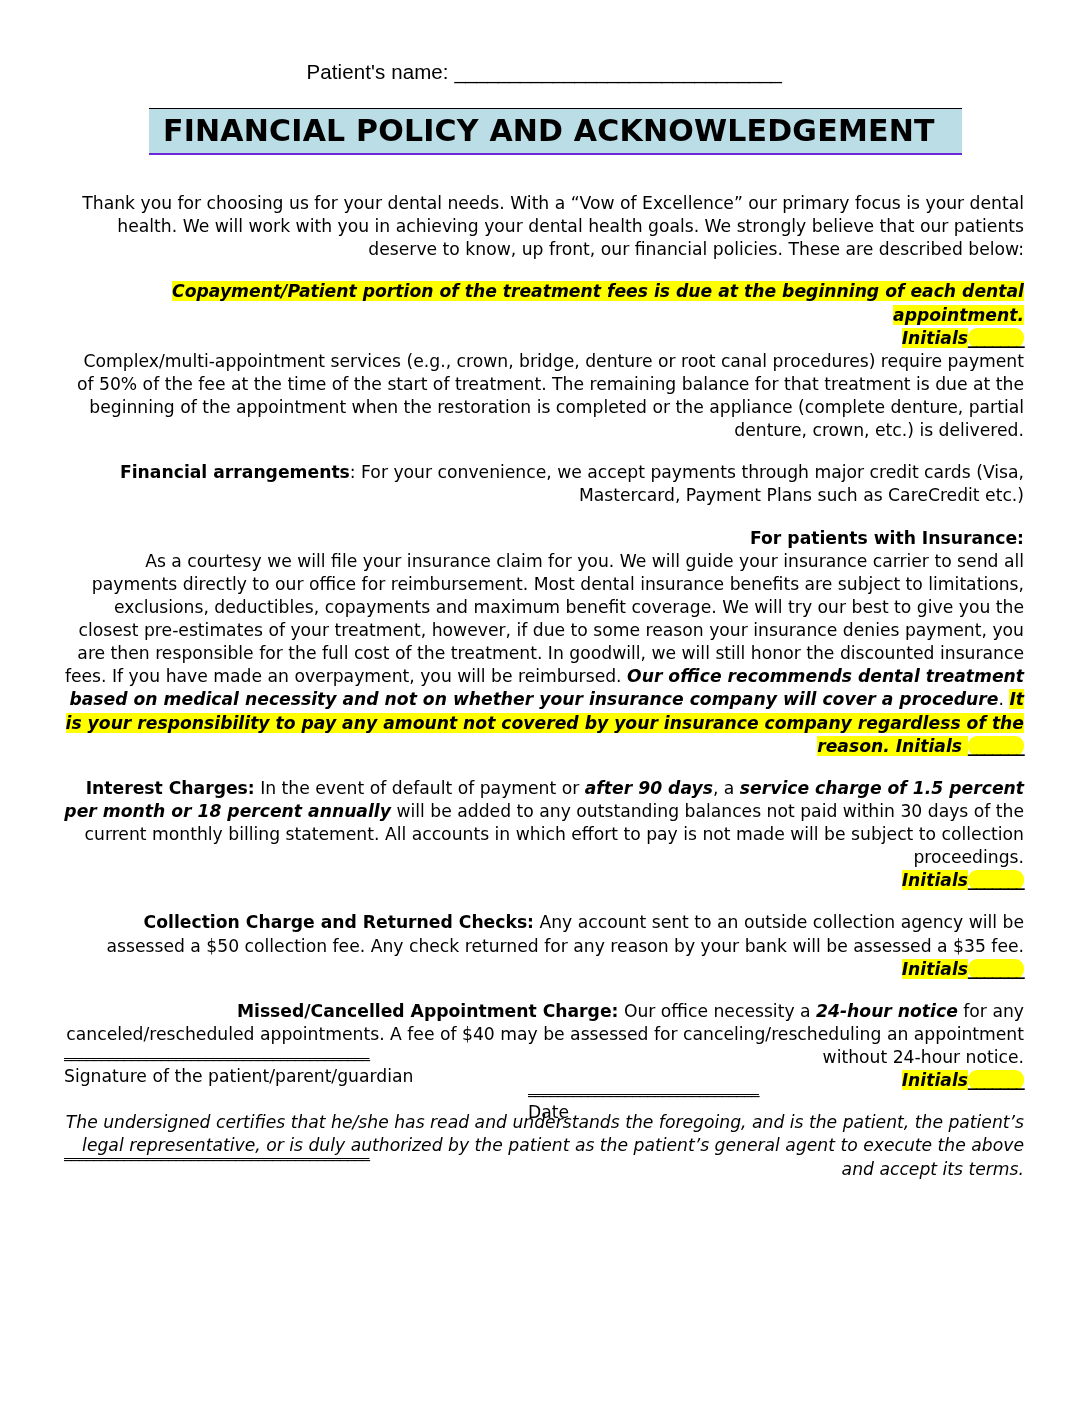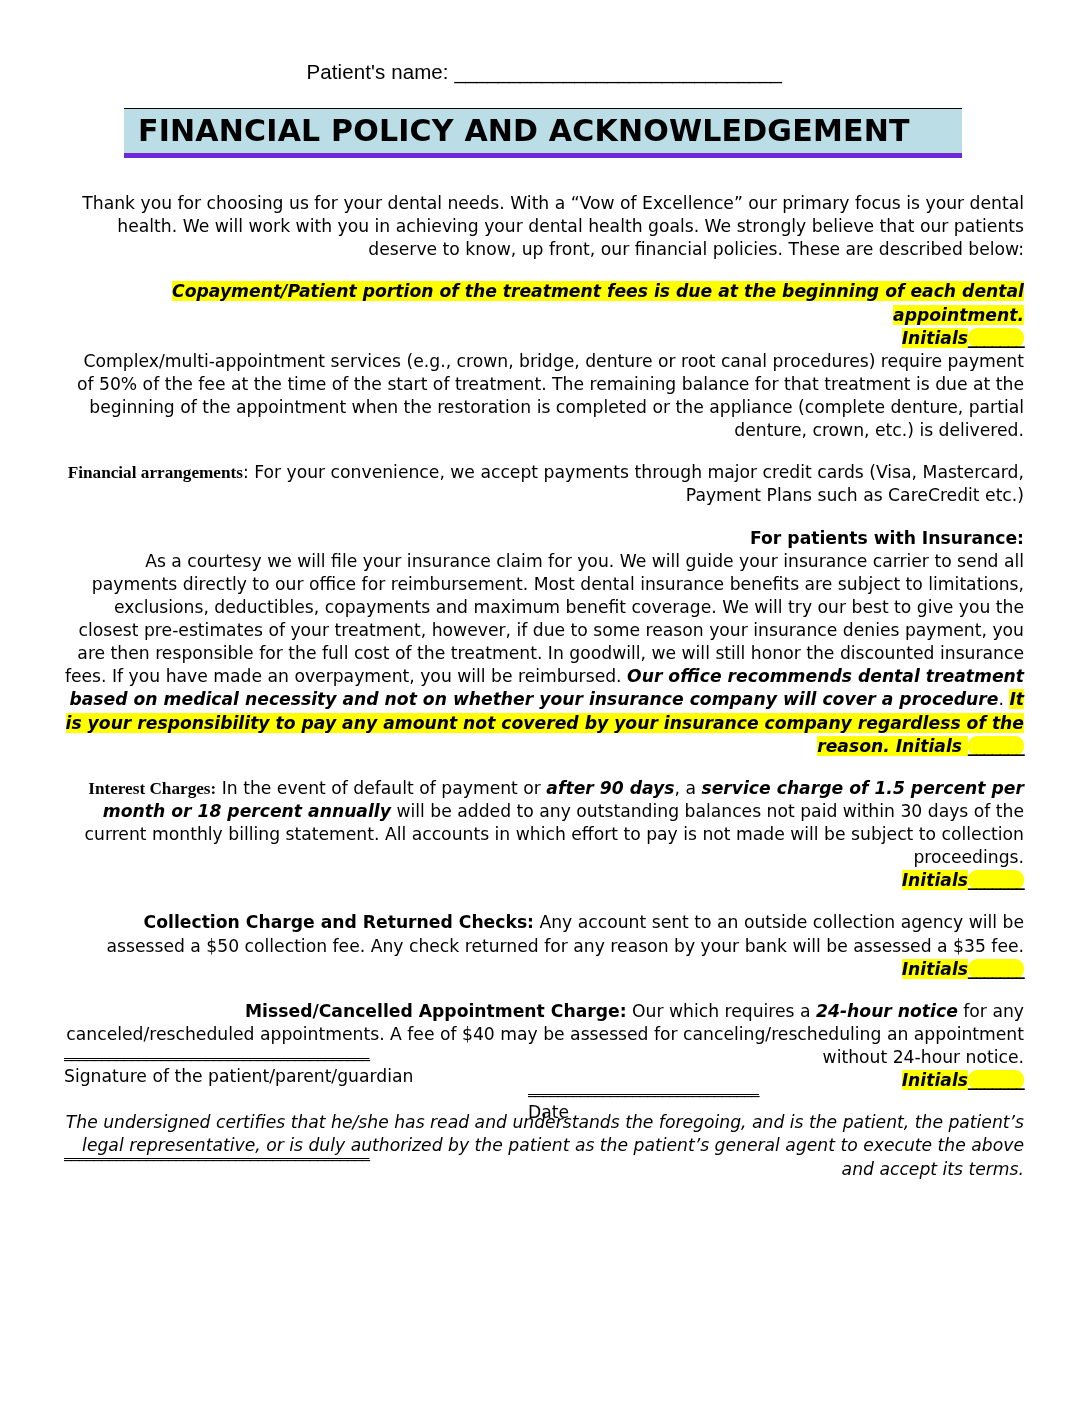--- a/index.html
+++ b/index.html
@@ -42,23 +42,24 @@
   
   .title-wrap {
     position: absolute;
     top: 108px;
     left: 124px;
     width: 838px;
   }
   .title-bar {
     background: #bbdde6;
     border-top: 1.5px solid #000;
-    border-bottom: 5px solid #6d28d9;
+    border-bottom: 2px solid #6d28d9;
     padding: 4px 0 5px 14px;
     box-sizing: border-box;
+    margin-left: 25px;
   }
   .title-text {
     font-family: "DejaVu Sans", sans-serif;
     font-weight: bold;
     font-size: 30px;
     letter-spacing: 0.2px;
     line-height: 1.18;
     white-space: nowrap;
   }
 
@@ -72,21 +73,21 @@
     line-height: 1.345;
     text-align: right;
   }
 
   p.para {
     margin: 0 0 0 0;
   }
   .gap-md { height: 19px; }
 
   .hl   { background: #ffff00; }
-  .b    { font-weight: bold; font-family: Liberation Serif, serif; }
+  .b    { font-weight: bold; }
   .bi   { font-weight: bold; font-style: italic; }
   .bu   { font-weight: bold; }
   .blank { letter-spacing: -0.6px; border-radius: 9px; }
 
   .italic-para { font-style: italic; }
 
   
   .sig-area {
     position: absolute;
     top: 1044px;
@@ -175,21 +176,21 @@
     <div class="gap-md"></div>
 
     <p class="para"><span class="b">Interest Charges:</span><span> In the event of default of payment or </span><span class="bi">after 90 days</span><span>, a </span><span class="bi">service charge of 1.5 percent per month or 18 percent annually</span><span> will be added to any outstanding balances not paid within 30 days of the current monthly billing statement. All accounts in which effort to pay is not made will be subject to collection proceedings.</span><br><span class="hl bi">Initials</span><span class="hl bi blank">_______</span></p>
 
     <div class="gap-md"></div>
 
     <p class="para"><span class="bu">Collection Charge and Returned Checks:</span><span> Any account sent to an outside collection agency will be assessed a $50 collection fee. Any check returned for any reason by your bank will be assessed a $35 fee. </span><span class="hl bi">Initials</span><span class="hl bi blank">_______</span></p>
 
     <div class="gap-md"></div>
 
-    <p class="para"><span class="bu">Missed/Cancelled Appointment Charge:</span><span> Our which requires a </span><span class="bi">24-hour notice</span><span> for any canceled/rescheduled appointments. A fee of $40 may be assessed for canceling/rescheduling an appointment without 24-hour notice.</span><br><span class="hl bi">Initials</span><span class="hl bi blank">_______</span></p>
+    <p class="para"><span class="bu">Missed/Cancelled Appointment Charge:</span><span> Our office necessity a </span><span class="bi">24-hour notice</span><span> for any canceled/rescheduled appointments. A fee of $40 may be assessed for canceling/rescheduling an appointment without 24-hour notice.</span><br><span class="hl bi">Initials</span><span class="hl bi blank">_______</span></p>
 
     <div class="gap-md"></div>
 
     <p class="para italic-para">The undersigned certifies that he/she has read and understands the foregoing, and is the patient, the patient’s legal representative, or is duly authorized by the patient as the patient’s general agent to execute the above and accept its terms.</p>
 
   </div>
 
   <div class="sig-area">
     <div class="sig-row">
       <div class="col-sig">

